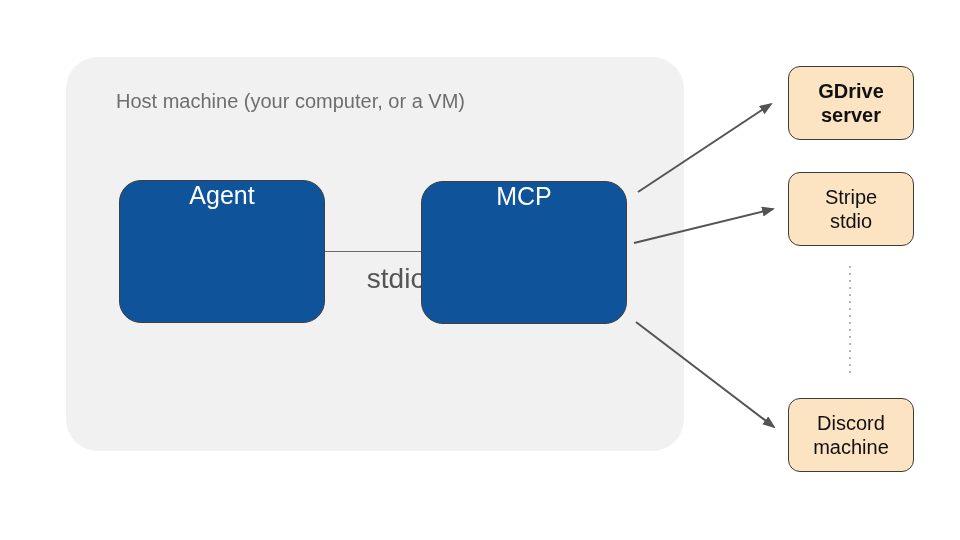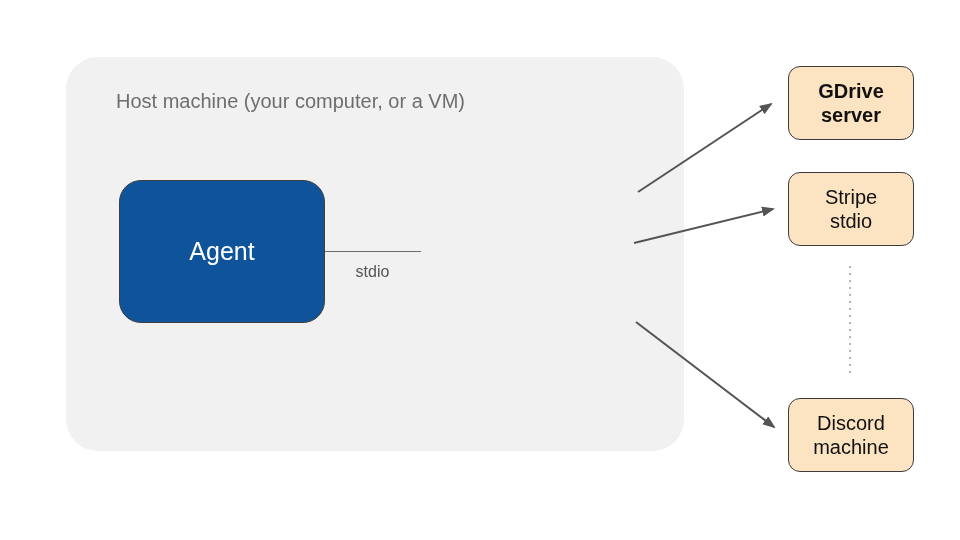--- a/index.html
+++ b/index.html
@@ -46,41 +46,40 @@
     white-space: nowrap;
   }
 
   .node {
     position: absolute;
     width: 206px; height: 143px;
     background: var(--node-fill);
     border: 1px solid var(--node-border);
     border-radius: 22px;
     display: flex;
-    align-items: center;
     justify-content: center;
     color: var(--node-text);
     font-size: 25px;
   }
   .node.agent { left: 53px; top: 123px; }
   .node.mcp   { left: 355px; top: 124px; }
 
   .connector {
     position: absolute;
     left: 259px; top: 194px;
     width: 96px; height: 0;
     border-top: 1.5px solid var(--connector);
   }
 
   .stdio-label {
     position: absolute;
     left: 253px; top: 206px;
     width: 107px;
-    text-align: center;
-    font-size: 16px;
+    text-align: right;
+    font-size: 28px;
     color: var(--stdio-text);
   }
 
   .server {
     position: absolute;
     width: 126px; height: 74px;
     background: var(--server-fill);
     border: 1.4px solid var(--server-border);
     border-radius: 12px;
     display: flex;
@@ -124,20 +123,23 @@
     <div class="host-label">Host machine (your computer, or a VM)</div>
 
     <div class="node agent">
       <span>Agent</span>
     </div>
 
     <div class="connector"></div>
 
     <div class="stdio-label">stdio</div>
 
+    <div class="node mcp">
+      <span>MCP</span>
+    </div>
   </div>
 
   <svg class="arrows" viewBox="0 0 960 540" xmlns="http://www.w3.org/2000/svg">
     <defs>
       <marker id="ah" viewBox="0 0 13 10" refX="11" refY="5" markerWidth="13" markerHeight="10" orient="auto" markerUnits="userSpaceOnUse">
         <path class="ah-path" d="M0,0 L13,5 L0,10 Z"></path>
       </marker>
     </defs>
     <line x1="602" y1="192" x2="735" y2="104" marker-end="url(#ah)"></line>
     <line x1="598" y1="243" x2="737" y2="209" marker-end="url(#ah)"></line>

